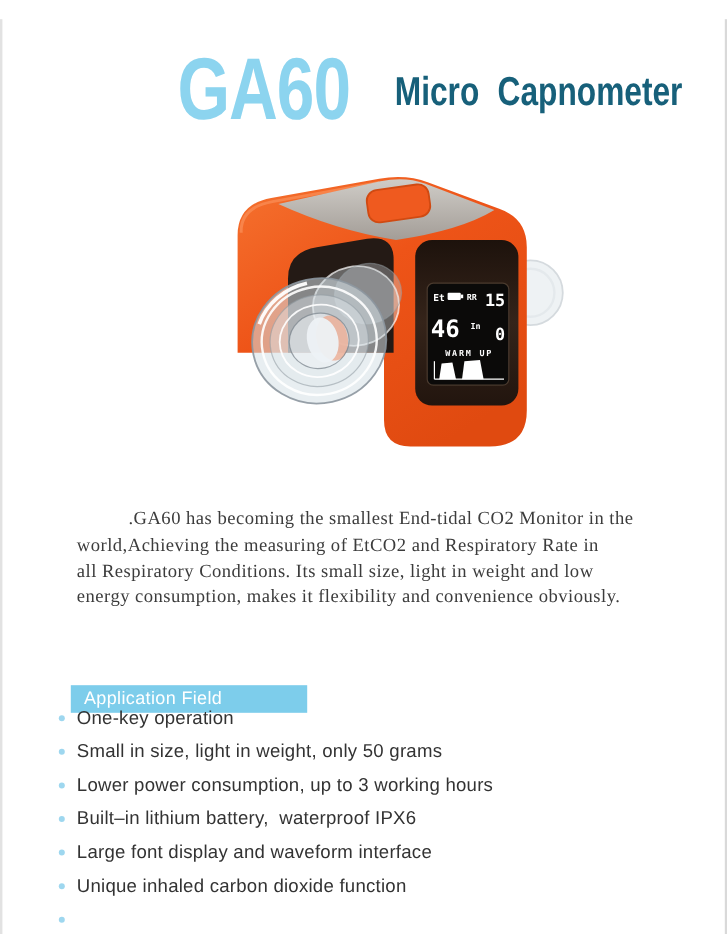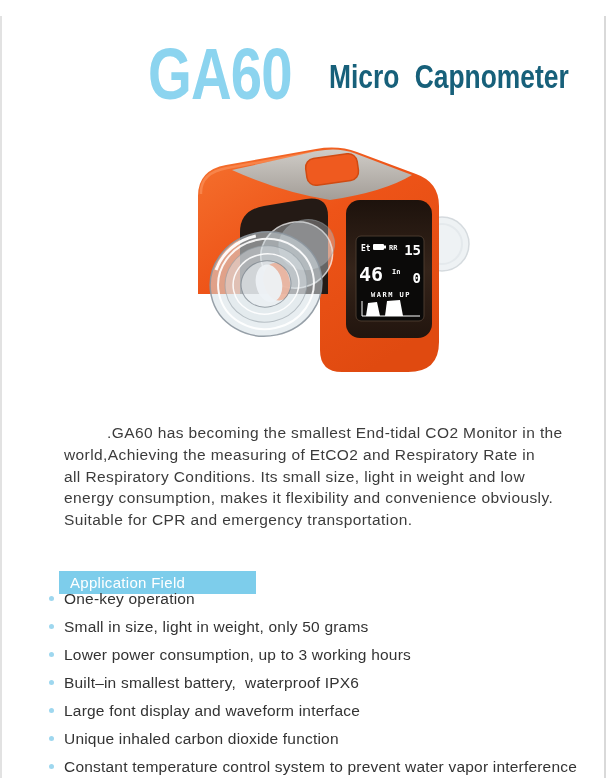--- a/index.html
+++ b/index.html
@@ -39,21 +39,21 @@
     padding-left:11px; letter-spacing:0.3px;
   }
   .bar-intro { top:374px; }
   .bar-app   { top:555px; }
   
   .intro-text {
     position:absolute; left:62px; top:406px; width:520px;
     font-size:15.5px; line-height:21.8px; letter-spacing:0.4px;
     color:var(--body_text, #3c3c3c);
   }
-  .intro-line { white-space:pre; }
+  .intro-line { white-space:pre;font-family:Liberation Serif, serif; }
   .intro-line.first { text-indent:43px; }
   
   .bullet-list { position:absolute; left:47px; top:572px; width:545px; }
   .bullet-row { display:flex; align-items:flex-start; height:28px; }
   .bullet-dot {
     width:5px; height:5px; border-radius:50%;
     background:var(--bullet_blue, #9ed7ef);
     margin:8px 10px 0 0; flex:none;
   }
   .bullet-text {
@@ -142,48 +142,46 @@
       <ellipse cx="86" cy="140" rx="25" ry="23" fill="rgba(238,243,245,0.55)" stroke="rgba(120,130,138,0.7)" stroke-width="1"></ellipse>
       <path d="M40,116 A53,49 0 0 1 86,91" fill="none" stroke="rgba(255,255,255,0.95)" stroke-width="3"></path>
     </g>
   </svg>
 
   <div class="intro-text">
     <div class="intro-line first">.GA60 has becoming the smallest End-tidal CO2 Monitor in the</div>
     <div class="intro-line">world,Achieving the measuring of EtCO2 and Respiratory Rate in</div>
     <div class="intro-line">all Respiratory Conditions. Its small size, light in weight and low</div>
     <div class="intro-line">energy consumption, makes it flexibility and convenience obviously.</div>
-    <div class="intro-line">Suitable for CPR and emergency transportation.</div>
   </div>
 
   <div class="section-bar bar-app">Application Field</div>
   <div class="bullet-list">
     <div class="bullet-row">
       <span class="bullet-dot"></span>
       <span class="bullet-text">One-key operation</span>
     </div>
     <div class="bullet-row">
       <span class="bullet-dot"></span>
       <span class="bullet-text">Small in size, light in weight, only 50 grams</span>
     </div>
     <div class="bullet-row">
       <span class="bullet-dot"></span>
       <span class="bullet-text">Lower power consumption, up to 3 working hours</span>
     </div>
     <div class="bullet-row">
       <span class="bullet-dot"></span>
-      <span class="bullet-text">Built–in smallest battery,  waterproof IPX6</span>
+      <span class="bullet-text">Built–in lithium battery,  waterproof IPX6</span>
     </div>
     <div class="bullet-row">
       <span class="bullet-dot"></span>
       <span class="bullet-text">Large font display and waveform interface</span>
     </div>
     <div class="bullet-row">
       <span class="bullet-dot"></span>
       <span class="bullet-text">Unique inhaled carbon dioxide function</span>
     </div>
     <div class="bullet-row">
       <span class="bullet-dot"></span>
-      <span class="bullet-text">Constant temperature control system to prevent water vapor interference</span>
     </div>
   </div>
 
 </div>
 
 </body></html>

